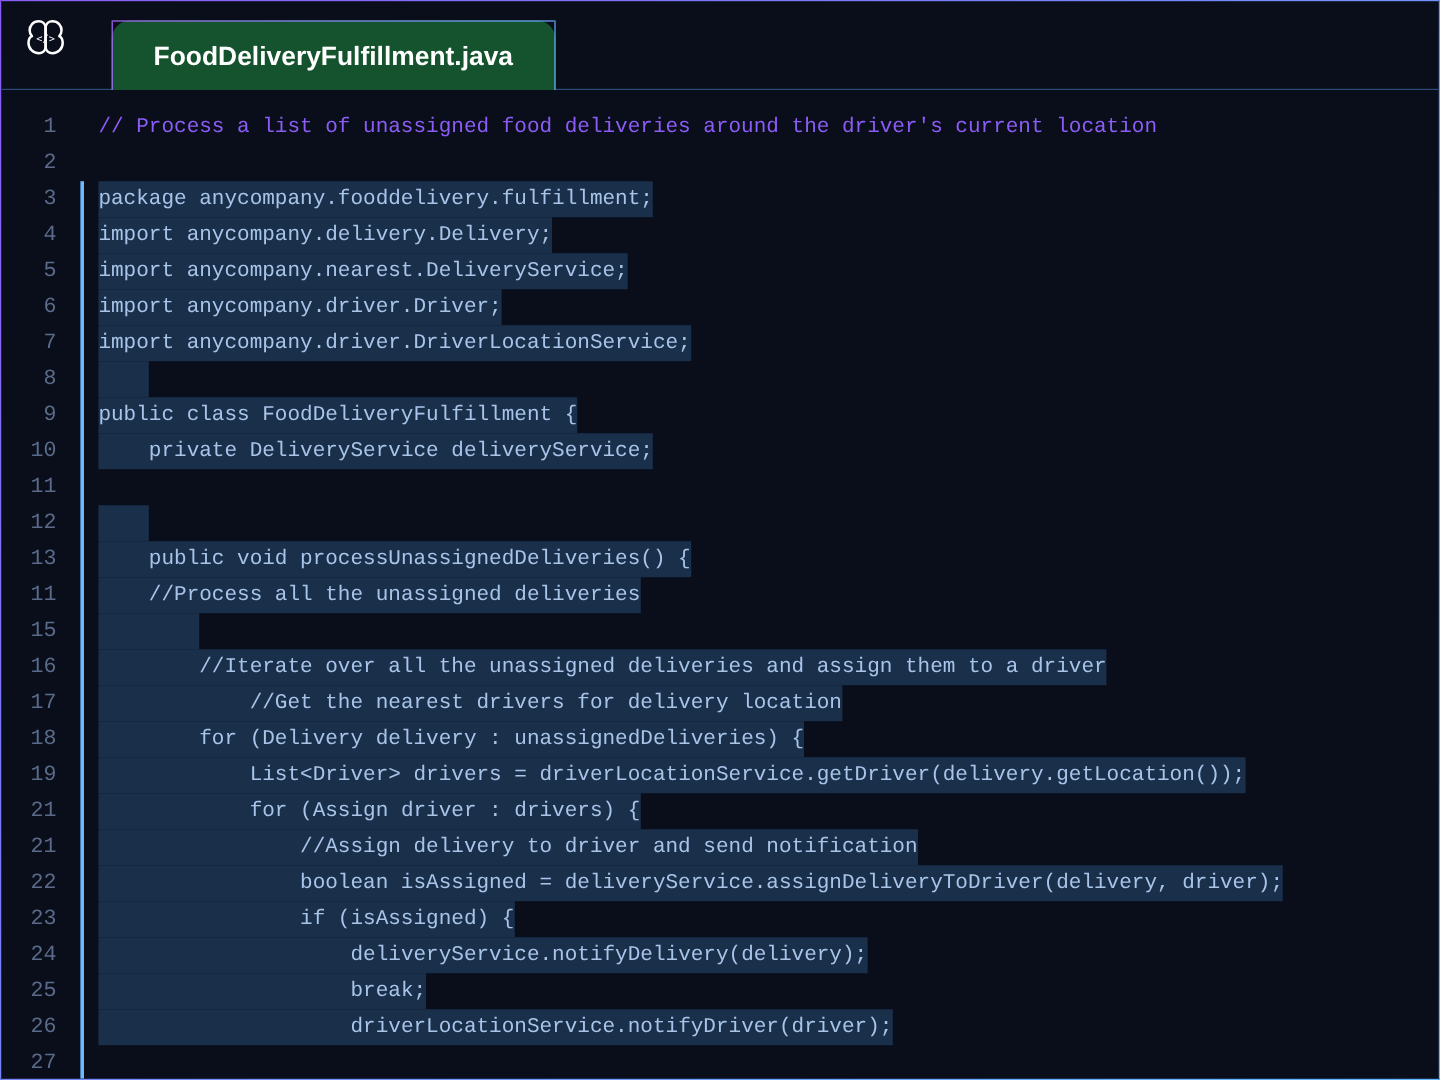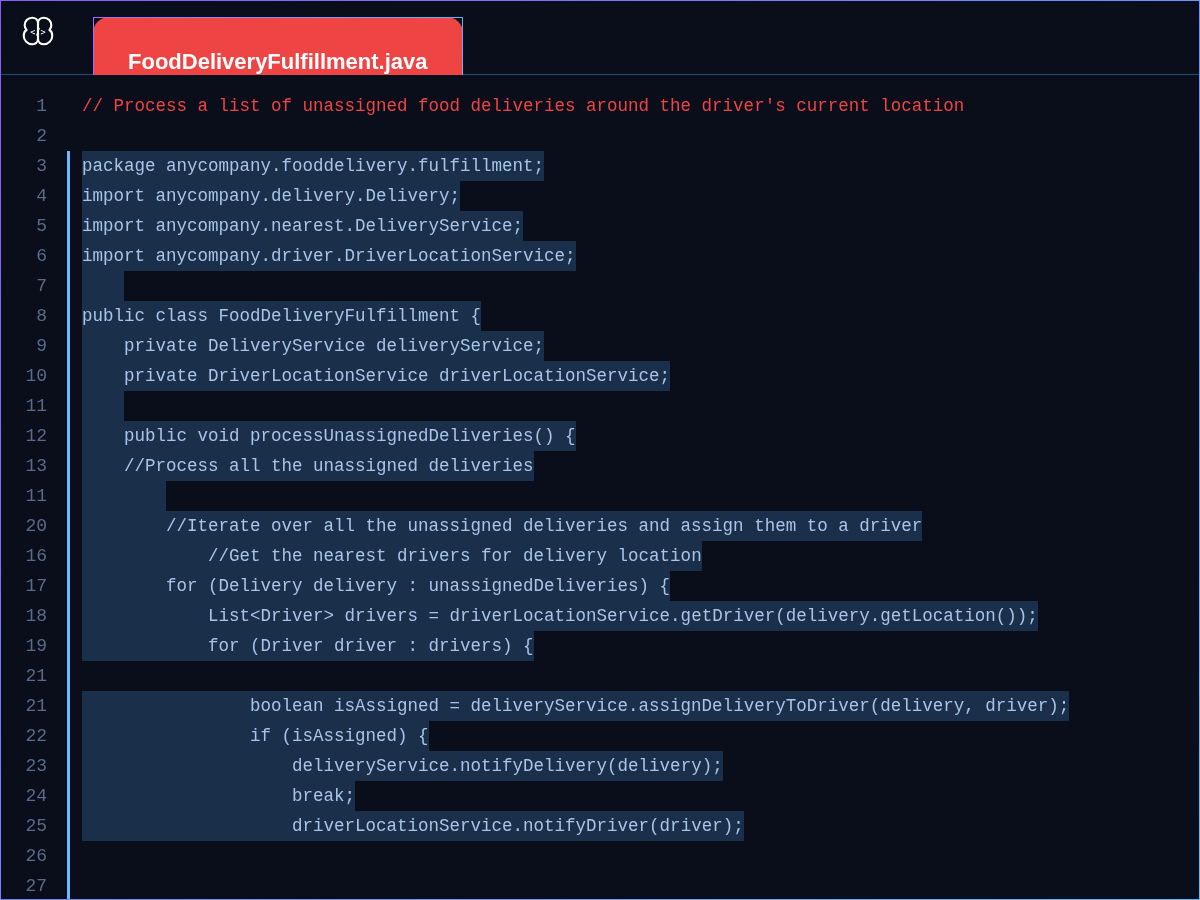--- a/index.html
+++ b/index.html
@@ -44,23 +44,23 @@
     justify-content: center;
   }
   .tab {
     height: 58px;
     padding: 0 34px;
     border: 1.5px solid;
     border-image: linear-gradient(135deg, #a96bff, #5eb8ff) 1;
     border-bottom: none;
     border-top-left-radius: 16px;
     border-top-right-radius: 16px;
-    background: #ef4444;
-    display: flex;
-    align-items: flex-end;
+    background: #14532d;
+    display: flex;
+    align-items: center;
     margin-bottom: -1px;
     position: relative;
   }
   .tab-label {
     color: #ffffff;
     font-weight: 700;
     font-size: 22px;
     font-family: -apple-system, 'Segoe UI', sans-serif;
   }
   .editor {
@@ -98,21 +98,21 @@
     height: 780px;
     background: #6db9ff;
   }
   .hl {
     background: #1a2f4a;
     display: inline-block;
     text-align: center;
   }
   .pad { display: inline-block; }
   .indent { display: inline-block; }
-  .tok-comment { color: #ef4444; }
+  .tok-comment { color: #8b5cf6; }
   .tok-code { color: #a8c4e8; }
 </style>
 </head>
 <body>
 
 <div class="window">
  <div class="window-inner">
   <div class="tab-bar">
     <div class="logo">
       <svg viewBox="0 0 40 40" width="38" height="38" fill="none" stroke="#ffffff" stroke-width="2.2" stroke-linecap="round" stroke-linejoin="round">
@@ -135,21 +135,21 @@
       <div>5</div>
       <div>6</div>
       <div>7</div>
       <div>8</div>
       <div>9</div>
       <div>10</div>
       <div>11</div>
       <div>12</div>
       <div>13</div>
       <div>11</div>
-      <div>20</div>
+      <div>15</div>
       <div>16</div>
       <div>17</div>
       <div>18</div>
       <div>19</div>
       <div>21</div>
       <div>21</div>
       <div>22</div>
       <div>23</div>
       <div>24</div>
       <div>25</div>
@@ -163,50 +163,51 @@
       <div class="code-line"><span class="pad">  </span><span class="tok-comment">// Process a list of unassigned food deliveries around the driver's current location</span></div>
 
       <div class="code-line"></div>
 
       <div class="code-line"><span class="pad">  </span><span class="hl tok-code">package anycompany.fooddelivery.fulfillment;</span></div>
 
       <div class="code-line"><span class="pad">  </span><span class="hl tok-code">import anycompany.delivery.Delivery;</span></div>
 
       <div class="code-line"><span class="pad">  </span><span class="hl tok-code">import anycompany.nearest.DeliveryService;</span></div>
 
+      <div class="code-line"><span class="pad">  </span><span class="hl tok-code">import anycompany.driver.Driver;</span></div>
 
       <div class="code-line"><span class="pad">  </span><span class="hl tok-code">import anycompany.driver.DriverLocationService;</span></div>
 
       <div class="code-line"><span class="pad">  </span><span class="hl">    </span></div>
 
       <div class="code-line"><span class="pad">  </span><span class="hl tok-code">public class FoodDeliveryFulfillment {</span></div>
 
       <div class="code-line"><span class="pad">  </span><span class="hl tok-code"><span class="indent">    </span><span>private DeliveryService deliveryService;</span></span></div>
 
-      <div class="code-line"><span class="pad">  </span><span class="hl tok-code"><span class="indent">    </span><span>private DriverLocationService driverLocationService;</span></span></div>
+      <div class="code-line"><span class="pad">  </span></div>
 
       <div class="code-line"><span class="pad">  </span><span class="hl">    </span></div>
 
       <div class="code-line"><span class="pad">  </span><span class="hl tok-code"><span class="indent">    </span><span>public void processUnassignedDeliveries() {</span></span></div>
 
       <div class="code-line"><span class="pad">  </span><span class="hl tok-code"><span class="indent">    </span><span>//Process all the unassigned deliveries</span></span></div>
 
       <div class="code-line"><span class="pad">  </span><span class="hl tok-code"><span class="indent">        </span></span></div>
 
       <div class="code-line"><span class="pad">  </span><span class="hl tok-code"><span class="indent">        </span><span>//Iterate over all the unassigned deliveries and assign them to a driver</span></span></div>
 
       <div class="code-line"><span class="pad">  </span><span class="hl tok-code"><span class="indent">            </span><span>//Get the nearest drivers for delivery location</span></span></div>
 
       <div class="code-line"><span class="pad">  </span><span class="hl tok-code"><span class="indent">        </span><span>for (Delivery delivery : unassignedDeliveries) {</span></span></div>
 
       <div class="code-line"><span class="pad">  </span><span class="hl tok-code"><span class="indent">            </span><span>List&lt;Driver&gt; drivers = driverLocationService.getDriver(delivery.getLocation());</span></span></div>
 
-      <div class="code-line"><span class="pad">  </span><span class="hl tok-code"><span class="indent">            </span><span>for (Driver driver : drivers) {</span></span></div>
-
-      <div class="code-line"><span class="pad">  </span></div>
+      <div class="code-line"><span class="pad">  </span><span class="hl tok-code"><span class="indent">            </span><span>for (Assign driver : drivers) {</span></span></div>
+
+      <div class="code-line"><span class="pad">  </span><span class="hl tok-code"><span class="indent">                </span><span>//Assign delivery to driver and send notification</span></span></div>
 
       <div class="code-line"><span class="pad">  </span><span class="hl tok-code"><span class="indent">                </span><span>boolean isAssigned = deliveryService.assignDeliveryToDriver(delivery, driver);</span></span></div>
 
       <div class="code-line"><span class="pad">  </span><span class="hl tok-code"><span class="indent">                </span><span>if (isAssigned) {</span></span></div>
 
       <div class="code-line"><span class="pad">  </span><span class="hl tok-code"><span class="indent">                    </span><span>deliveryService.notifyDelivery(delivery);</span></span></div>
 
       <div class="code-line"><span class="pad">  </span><span class="hl tok-code"><span class="indent">                    </span><span>break;</span></span></div>
 
       <div class="code-line"><span class="pad">  </span><span class="hl tok-code"><span class="indent">                    </span><span>driverLocationService.notifyDriver(driver);</span></span></div>

